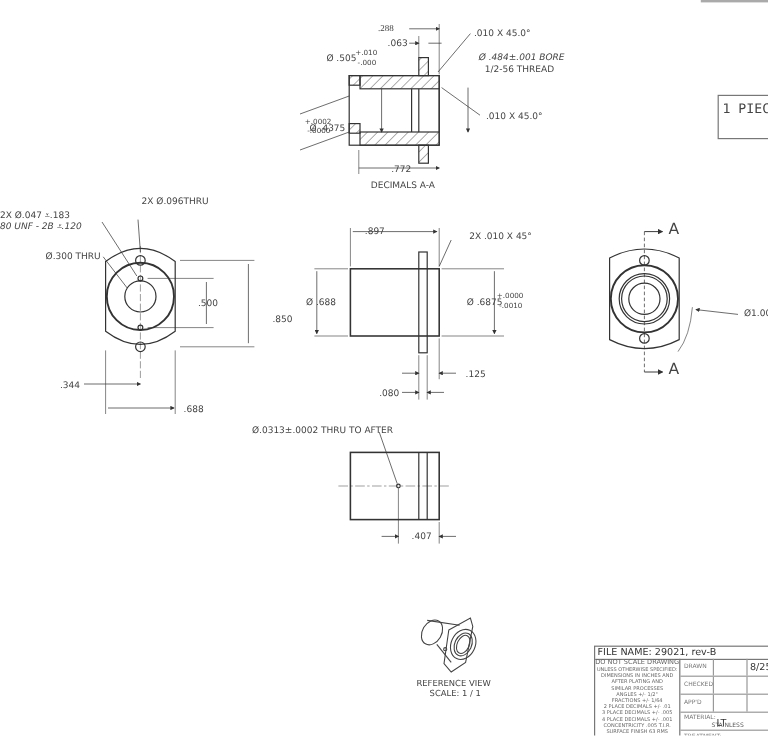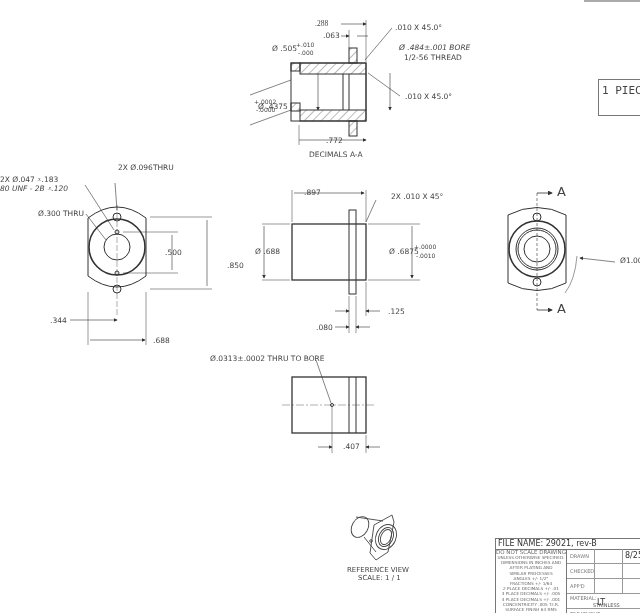--- a/index.html
+++ b/index.html
@@ -180,21 +180,21 @@
 <div class="t sm" style="left:416px;top:253px;">-.0010</div>
 <div class="t" style="left:388px;top:308px;">.125</div>
 <div class="t" style="left:316px;top:324px;">.080</div>
 
 <div class="t" style="left:557px;top:185px;font-size:13px;">A</div>
 <div class="t" style="left:557px;top:302px;font-size:13px;">A</div>
 <div class="t" style="left:620px;top:257px;">Ø1.00</div>
 
 <div class="box1">1 PIEC</div>
 
-<div class="t" style="left:210px;top:355px;">Ø.0313±.0002 THRU TO BORE</div>
+<div class="t" style="left:210px;top:355px;">Ø.0313±.0002 THRU TO AFTER</div>
 <div class="t" style="left:343px;top:443px;text-align:center;">.407</div>
 
 <div class="t" style="left:347px;top:567px;font-size:7px;">REFERENCE VIEW</div>
 <div class="t" style="left:358px;top:575px;font-size:7px;">SCALE: 1 / 1</div>
 
 <div class="tb">
   <div class="tb-file">FILE NAME: 29021, rev-B</div>
   <div class="tb-notes">
     <div style="font-size:5.5px;line-height:6px;">DO NOT SCALE DRAWING</div>
     <div>UNLESS OTHERWISE SPECIFIED:</div>

